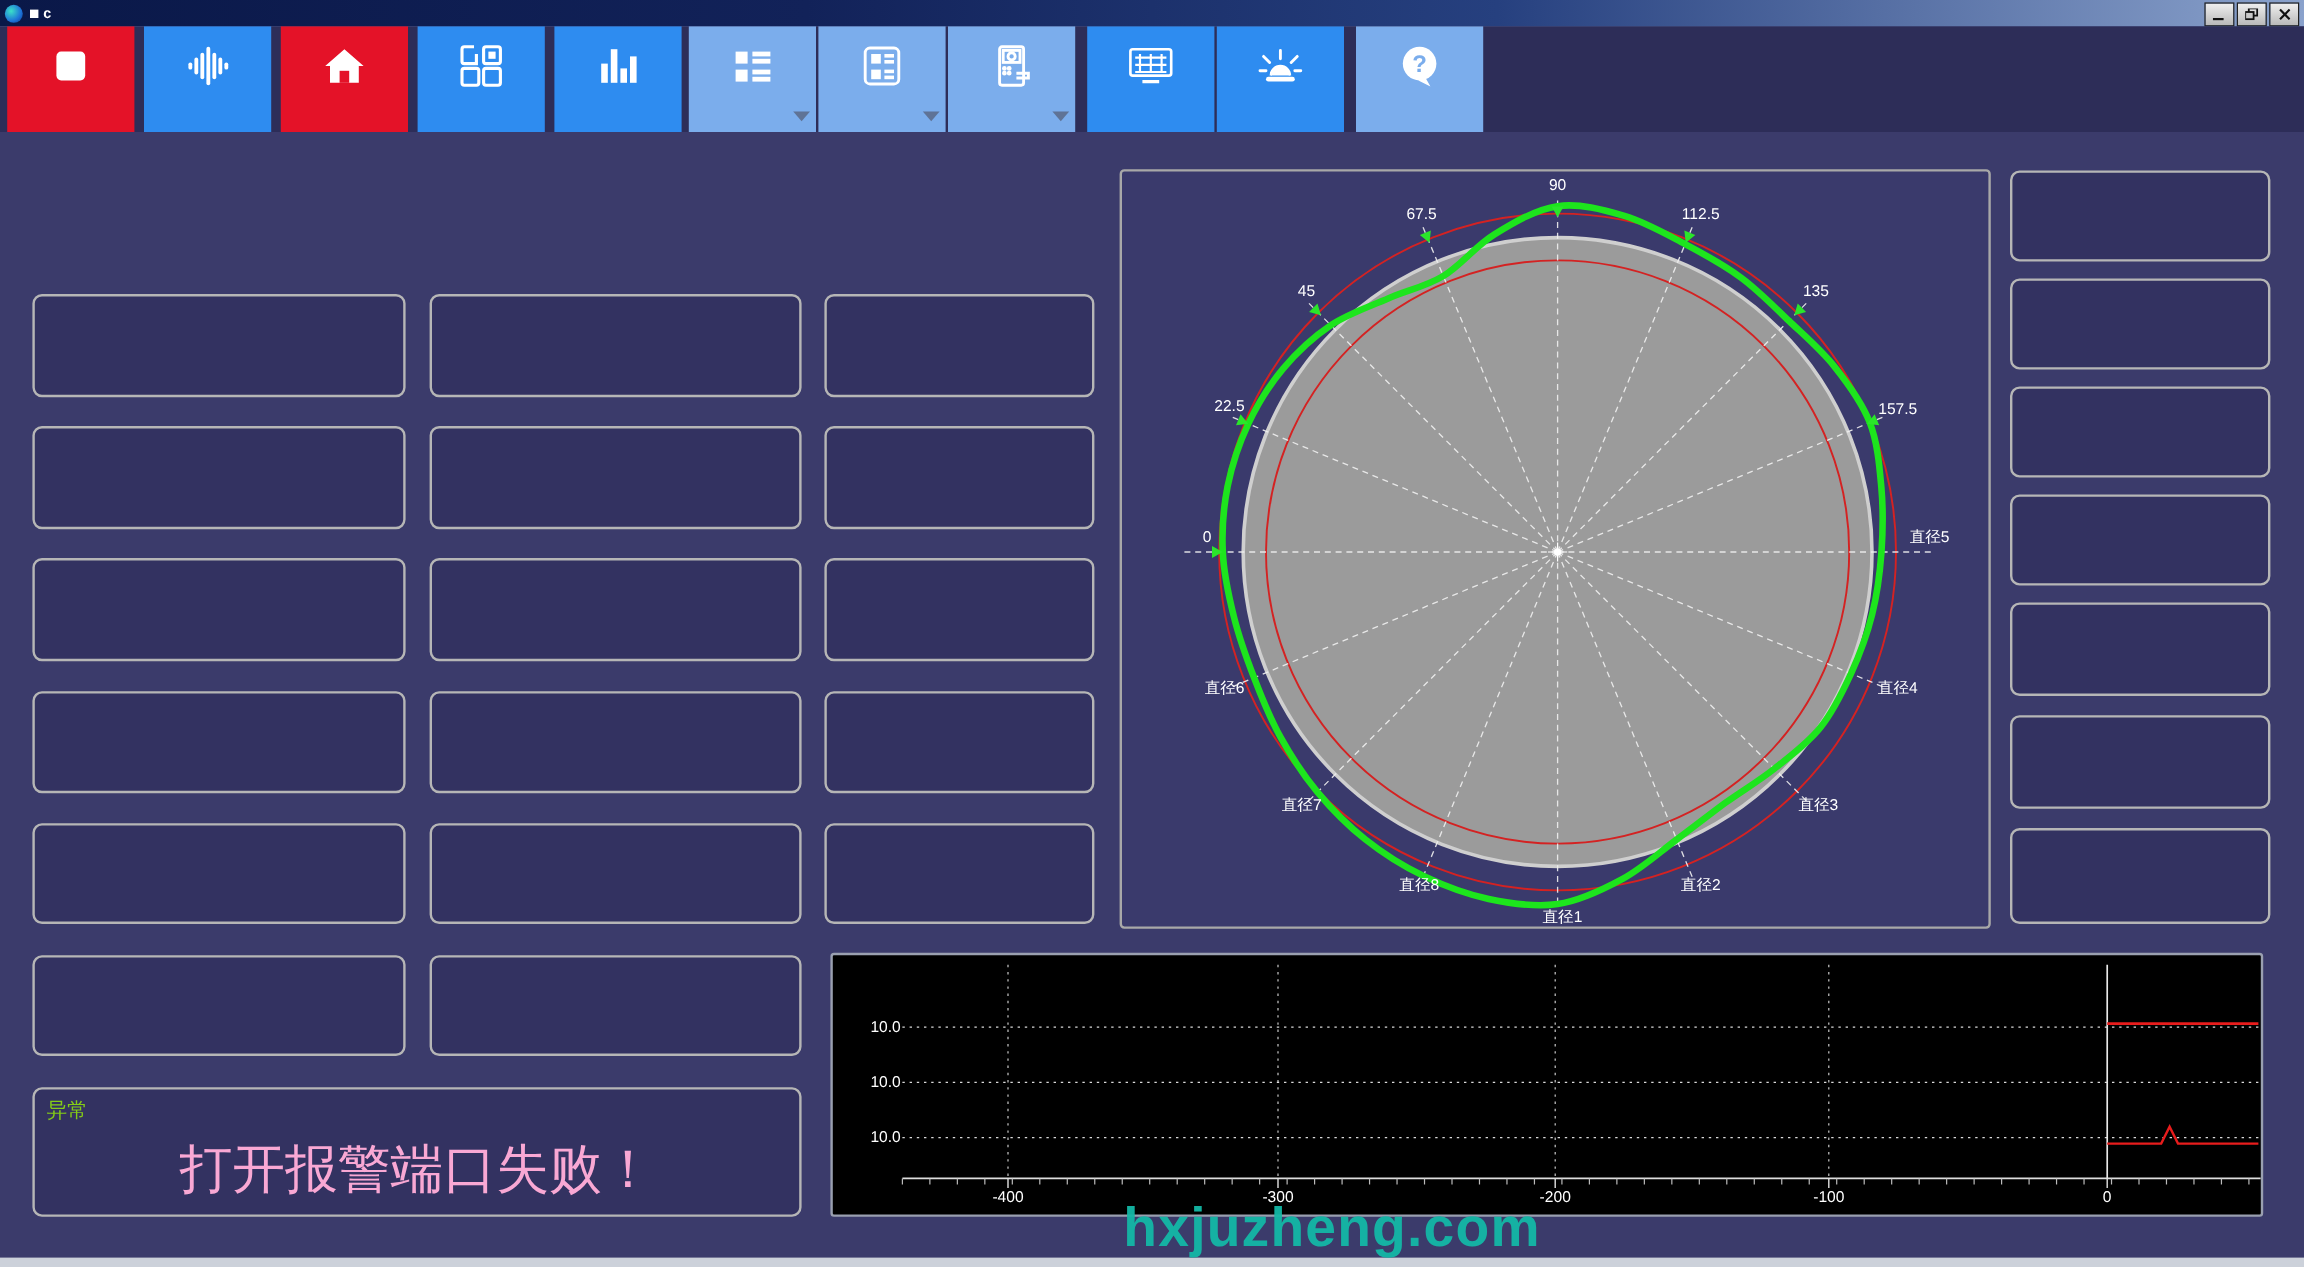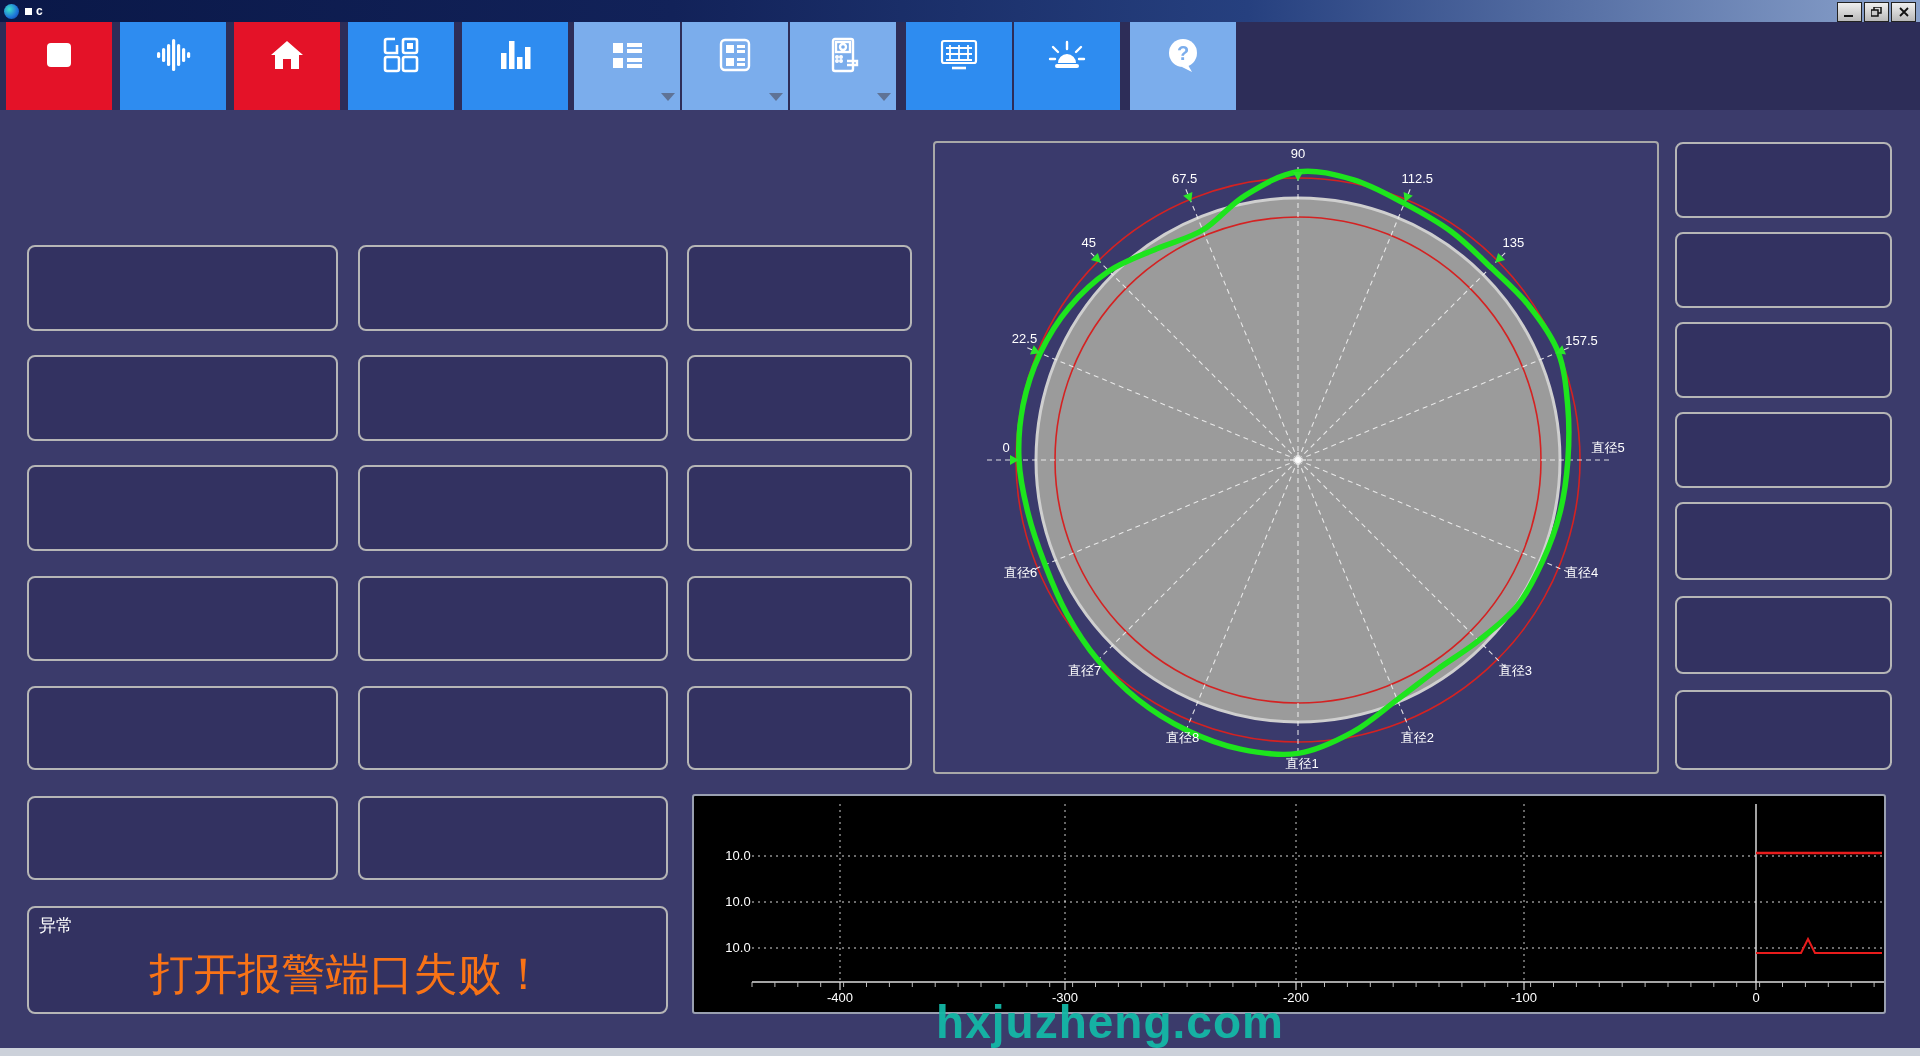--- a/index.html
+++ b/index.html
@@ -25,24 +25,24 @@
   .tb-btn.light{background:#7badec;}
   .tb-icon{position:absolute;left:0;top:7px;width:106px;height:52px;
     display:flex;align-items:center;justify-content:center;}
   .tb-label{position:absolute;left:0;bottom:6px;width:106px;text-align:center;
     font-size:15px;color:#fff;}
   .tb-caret{position:absolute;right:5px;bottom:9px;width:0;height:0;
     border-left:7px solid transparent;border-right:7px solid transparent;
     border-top:8px solid #5f7396;}
   
   .box{position:absolute;background:#333261;border:2px solid #b6b6b6;border-radius:8px;box-sizing:border-box;}
-  .box .lbl{position:absolute;left:10px;top:6px;font-size:17px;color:#ffffff;white-space:nowrap;}
+  .box .lbl{position:absolute;left:10px;top:6px;font-size:17px;color:#84cc16;white-space:nowrap;}
   .box .val{position:absolute;left:0;right:0;top:24px;bottom:0;display:flex;
     align-items:center;justify-content:center;font-size:42px;}
-  .val.green{color:#12e12c;} .val.yellow{color:#ffc10a;} .val.red{color:#f97316;}
+  .val.green{color:#12e12c;} .val.yellow{color:#ffc10a;} .val.red{color:#f9a8d4;}
   .val.small{font-size:30px;} .val.tiny{font-size:26px;}
   .val.serif{font-family:"Liberation Serif",serif;font-size:42px;}
   #panel-title-box{left:27px;top:144px;width:885px;height:77px;}
   #panel-title-box .title-val{position:absolute;inset:0;display:flex;align-items:center;
     justify-content:center;font-size:46px;color:#12e12c;}
   .c1{left:27px;width:311px;} .c2{left:358px;width:310px;} .c3{left:687px;width:225px;}
   .r1{top:245px;height:86px;} .r2{top:355px;height:86px;} .r3{top:465px;height:86px;}
   .r4{top:576px;height:85px;} .r5{top:686px;height:84px;} .r6{top:796px;height:84px;}
   #alarm-box{left:27px;top:906px;width:641px;height:108px;}
   #alarm-box .val{font-size:44px;top:28px;}

